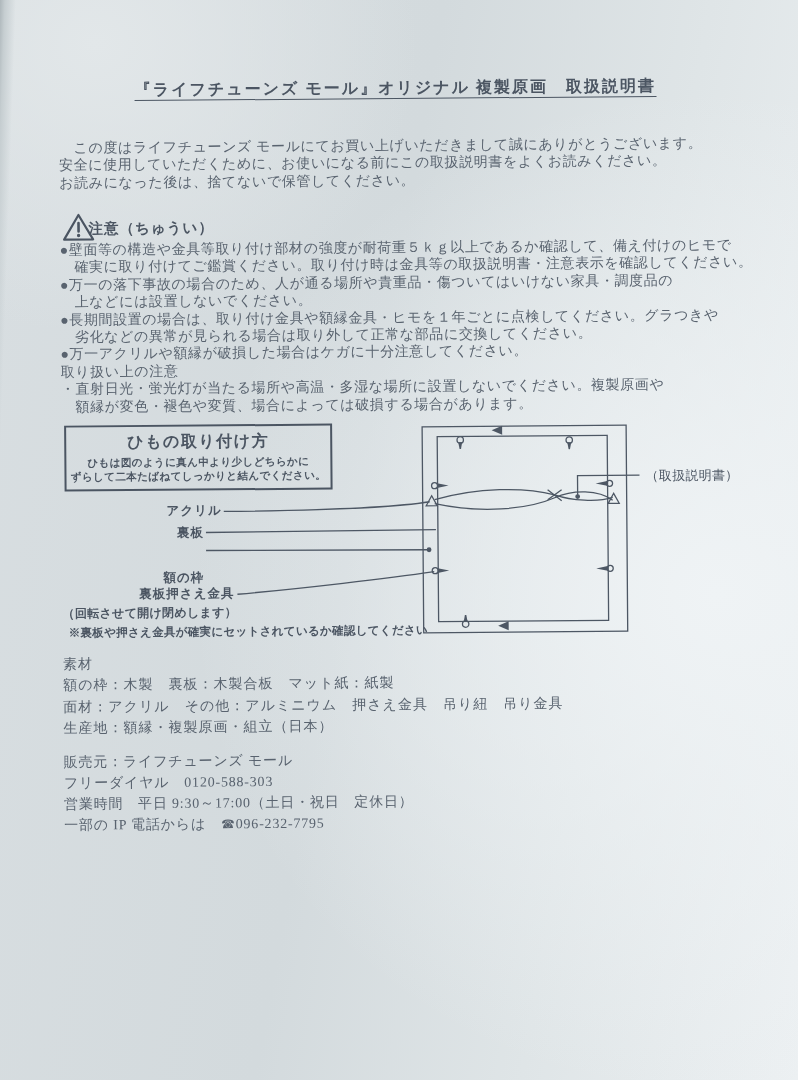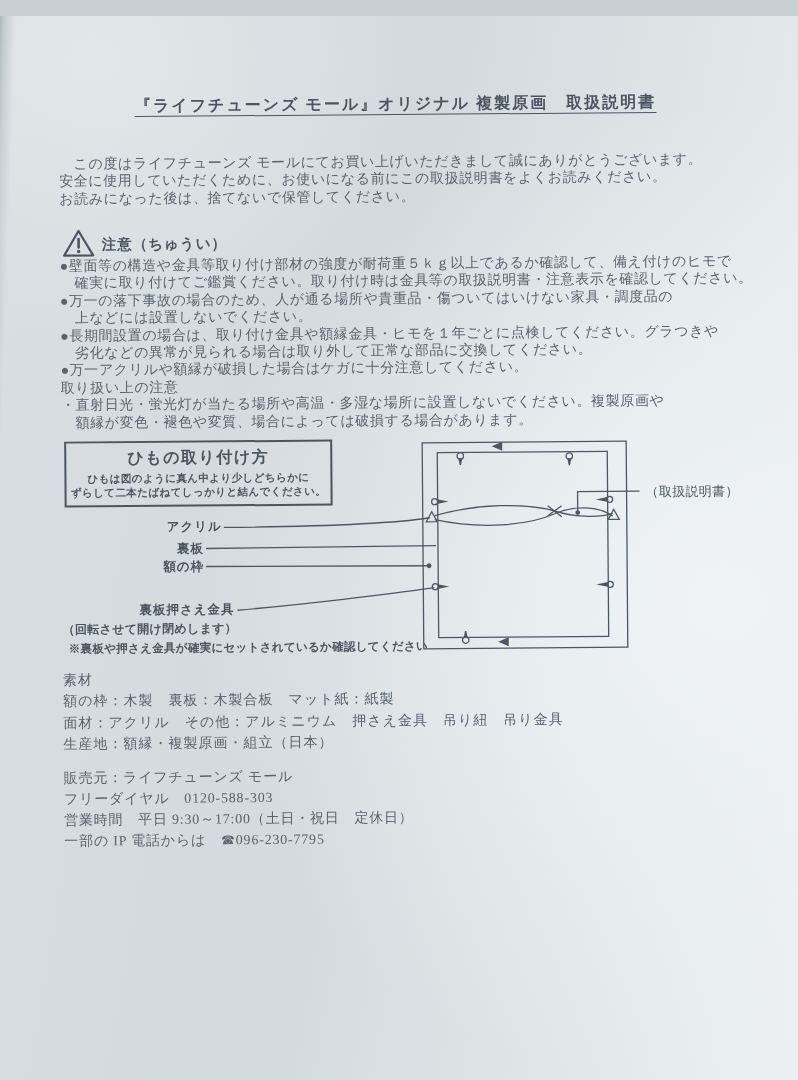--- a/index.html
+++ b/index.html
@@ -8,37 +8,36 @@
     font-family:"Liberation Serif","DejaVu Serif",serif;
     background:#c8d0d3;
   }
   #paper{
     position:absolute;inset:0;
     background:
       linear-gradient(92deg,#aeb7bb 0px,#c6ced1 5px,rgba(204,212,215,0) 16px),
       radial-gradient(120% 85% at 90% 55%, #eff3f5 0%, rgba(239,243,245,0) 55%),
       radial-gradient(90% 60% at 12% 4%, #e2e7e9 0%, rgba(226,231,233,0) 45%),
       linear-gradient(100deg,#d8dee1 0%,#d3dadd 45%,#dfe5e7 72%,#ecf0f2 100%);
-    margin-top: 16px;
   }
   #content{
     position:absolute;inset:0;
     transform:rotate(-0.45deg);
     color:var(--ink,#59636f);
   }
   .abs{position:absolute;}
   .gothic{font-family:"DejaVu Sans","Liberation Sans",sans-serif;}
   .line{white-space:pre;font-size:14px;letter-spacing:0.6px;line-height:17.4px;}
   #title-wrap{left:0;right:0;top:78px;text-align:center;}
   #title-wrap span{
     font-size:16px;font-weight:bold;letter-spacing:2px;color:var(--ink_dark,#4b5562);
     border-bottom:1.5px solid var(--ink_dark,#4b5562);padding-bottom:2px;white-space:pre;
   }
   #intro{left:62px;top:137px;}
-  #caution-head{left:104px;top:217px;font-size:14.5px;font-weight:bold;color:var(--ink_dark,#4b5562);letter-spacing:1px;}
+  #caution-head{left:91px;top:217px;font-size:14.5px;font-weight:bold;color:var(--ink_dark,#4b5562);letter-spacing:1px;}
   #caution-lines{left:62px;top:239px;}
   #hbox{
     left:65px;top:423px;width:264px;border:2px solid var(--ink_dark,#4b5562);
     text-align:center;padding:5px 0 6px 0;color:var(--ink_dark,#4b5562);
   }
   #hbox .bt{font-size:16px;font-weight:bold;letter-spacing:1.5px;margin-bottom:3px;}
   #hbox .bn{font-size:10.5px;font-weight:bold;letter-spacing:0.4px;line-height:13.5px;white-space:pre;}
   .dlabel{font-size:12.5px;font-weight:bold;letter-spacing:1px;color:var(--ink_dark,#4b5562);text-align:right;white-space:pre;}
   .dnote{font-size:11.5px;font-weight:bold;letter-spacing:0.3px;color:var(--ink_dark,#4b5562);white-space:pre;}
   #mats{left:62px;top:651px;}
@@ -87,21 +86,21 @@
     </div>
 
     <div class="abs gothic" id="hbox">
       <div class="bt">ひもの取り付け方</div>
       <div class="bn">ひもは図のように真ん中より少しどちらかに</div>
       <div class="bn">ずらして二本たばねてしっかりと結んでください。</div>
     </div>
 
     <div class="abs dlabel" style="left:118px;top:501px;width:104px;">アクリル</div>
     <div class="abs dlabel" style="left:118px;top:523px;width:86px;">裏板</div>
-    <div class="abs dlabel" style="left:118px;top:541px;width:86px;">額の枠</div>
+    <div class="abs dlabel" style="left:118px;top:568px;width:86px;">額の枠</div>
     <div class="abs dlabel" style="left:96px;top:584px;width:138px;">裏板押さえ金具</div>
     <div class="abs dnote" style="left:62px;top:603px;font-size:12px;">（回転させて開け閉めします）</div>
     <div class="abs dnote" style="left:68px;top:623px;">※裏板や押さえ金具が確実にセットされているか確認してください</div>
     <div class="abs dnote" style="left:646px;top:469px;font-size:13px;font-weight:normal;">（取扱説明書）</div>
 
     <svg id="svg-overlay" width="798" height="1080" viewBox="0 0 798 1080">
       <g stroke="#4d5764" fill="none" stroke-width="1.3">
 
         <rect x="423" y="427" width="204" height="206"></rect>
         <rect x="438" y="437" width="170" height="185"></rect>
@@ -165,17 +164,17 @@
       <div>素材</div>
       <div>額の枠：木製　裏板：木製合板　マット紙：紙製</div>
       <div>面材：アクリル　その他：アルミニウム　押さえ金具　吊り紐　吊り金具</div>
       <div>生産地：額縁・複製原画・組立（日本）</div>
     </div>
 
     <div class="abs" id="seller">
       <div class="sl">販売元：ライフチューンズ モール</div>
       <div class="sl">フリーダイヤル　0120-588-303</div>
       <div class="sl">営業時間　平日 9:30～17:00（土日・祝日　定休日）</div>
-      <div class="sl"><span>一部の IP 電話からは　</span><span>☎</span><span>096-230-7795</span></div>
+      <div class="sl"><span>一部の IP 電話からは　</span><span>☎</span><span>096-232-7795</span></div>
     </div>
 
   </div>
 </div>
 
 </body></html>

